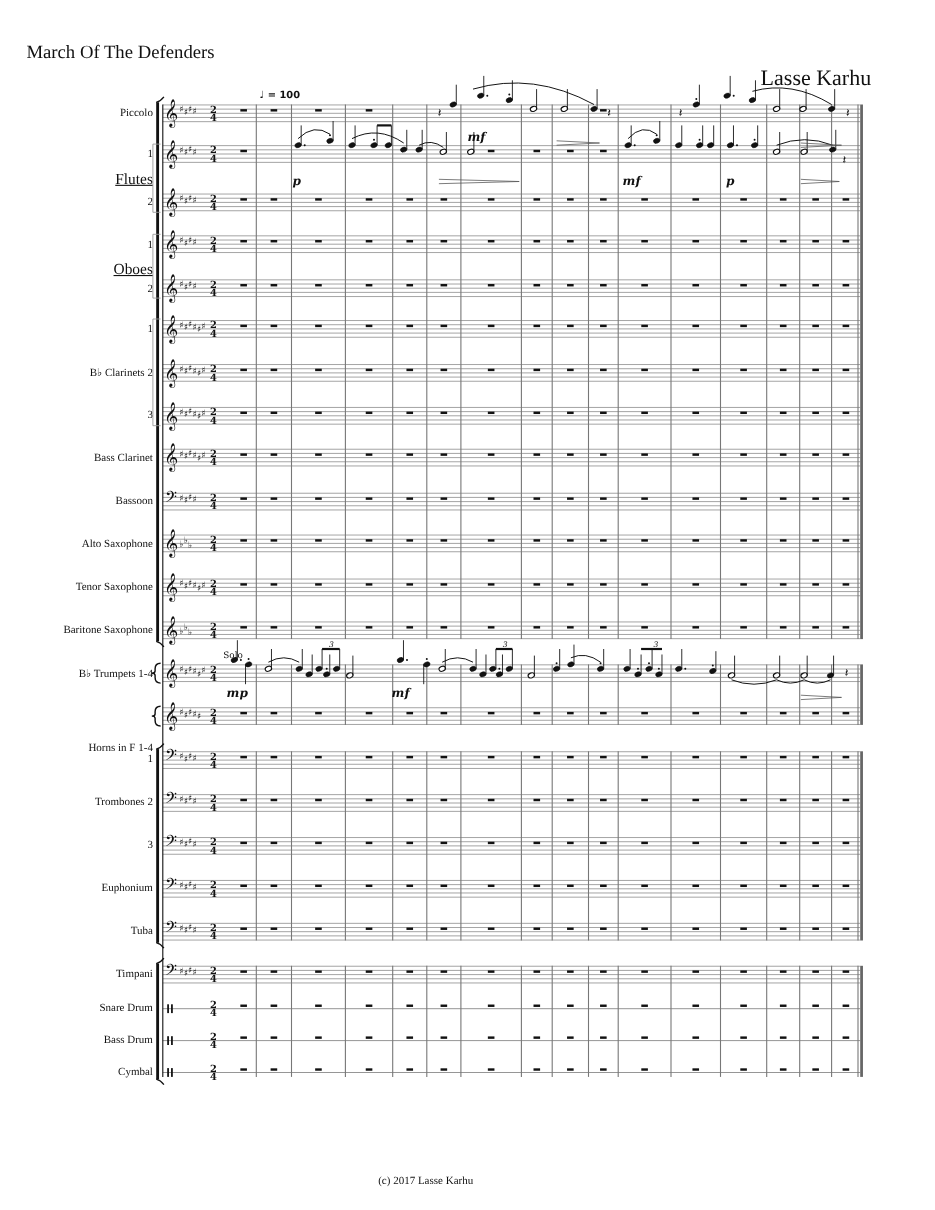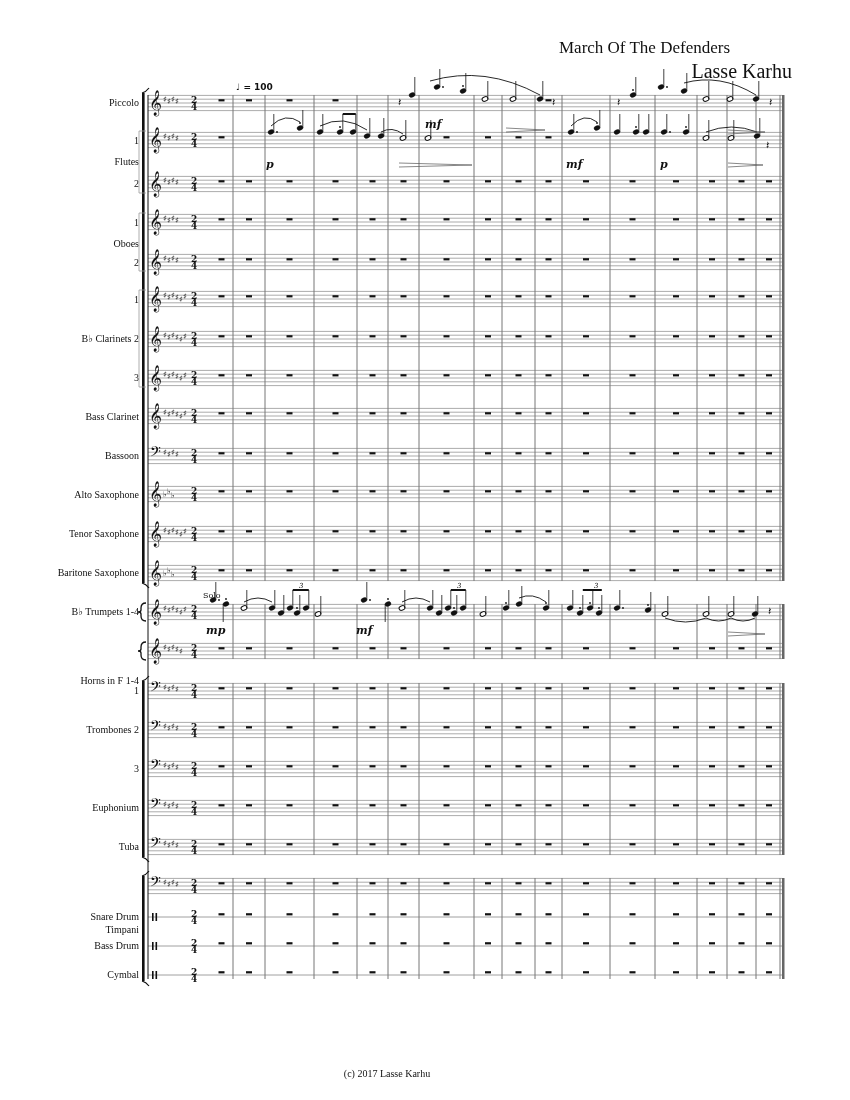--- a/index.html
+++ b/index.html
@@ -1,23 +1,23 @@
 <!DOCTYPE html>
 <html><head>
 <meta charset="utf-8">
 <style>
   html, body { margin:0; padding:0; background:#ffffff; }
   body { width:850px; height:1100px; position:relative; overflow:hidden; font-family:"Liberation Serif", serif; color:#111; }
-  .title { position:absolute; top:38px; left:0; width:730px; text-align:right; font-size:17px; }
+  .title { position:absolute; top:38px; left:0; width:730px; text-align:left; font-size:17px;padding-left:24px; }
   .composer { position:absolute; top:60px; right:58px; font-size:20px; }
   .footer { position:absolute; top:1068px; left:0; width:774px; text-align:center; font-size:10px; }
   .tempo { position:absolute; top:82px; left:236px; font-size:9px; font-weight:bold; font-family:"DejaVu Sans", sans-serif; }
   svg.score { position:absolute; left:0; top:0; }
   .label { position:absolute; font-size:10px; text-align:right; white-space:nowrap; }
-  .grp { position:absolute; font-size:10px; text-align:center; white-space:nowrap; }
+  .grp { position:absolute; font-size:14px; text-align:center; white-space:nowrap;text-decoration:underline; }
 </style>
 </head>
 <body>
 
 <div class="title">March Of The Defenders</div>
 <div class="composer">Lasse Karhu</div>
 <div class="tempo">♩ = 100</div>
 
 <div class="label" style="right:711px; top:97px;">Piccolo</div>
 <div class="label" style="right:711px; top:135px;">1</div>
@@ -34,21 +34,21 @@
 <div class="label" style="right:711px; top:489px;">Alto Saxophone</div>
 <div class="label" style="right:711px; top:528px;">Tenor Saxophone</div>
 <div class="label" style="right:711px; top:567px;">Baritone Saxophone</div>
 <div class="label" style="right:711px; top:606px;">B♭ Trumpets 1-4</div>
 <div class="label" style="right:711px; top:645px;margin-top:30px;">Horns in F 1-4</div>
 <div class="label" style="right:711px; top:685px;">1</div>
 <div class="label" style="right:711px; top:724px;">Trombones 2</div>
 <div class="label" style="right:711px; top:763px;">3</div>
 <div class="label" style="right:711px; top:802px;">Euphonium</div>
 <div class="label" style="right:711px; top:841px;">Tuba</div>
-<div class="label" style="right:711px; top:924px;margin-left:41px;">Timpani</div>
+<div class="label" style="right:711px; top:880px;margin-left:41px;">Timpani</div>
 <div class="label" style="right:711px; top:911px;">Snare Drum</div>
 <div class="label" style="right:711px; top:940px;">Bass Drum</div>
 <div class="label" style="right:711px; top:969px;">Cymbal</div>
 
 <svg class="score" id="score-svg" width="850" height="1100" xmlns="http://www.w3.org/2000/svg">
     <g>
       <line x1="148" y1="95.4" x2="782" y2="95.4" stroke="#888" stroke-width="0.7"></line>
       <line x1="148" y1="99.2" x2="782" y2="99.2" stroke="#888" stroke-width="0.7"></line>
       <line x1="148" y1="103" x2="782" y2="103" stroke="#888" stroke-width="0.7"></line>
       <line x1="148" y1="106.8" x2="782" y2="106.8" stroke="#888" stroke-width="0.7"></line>

